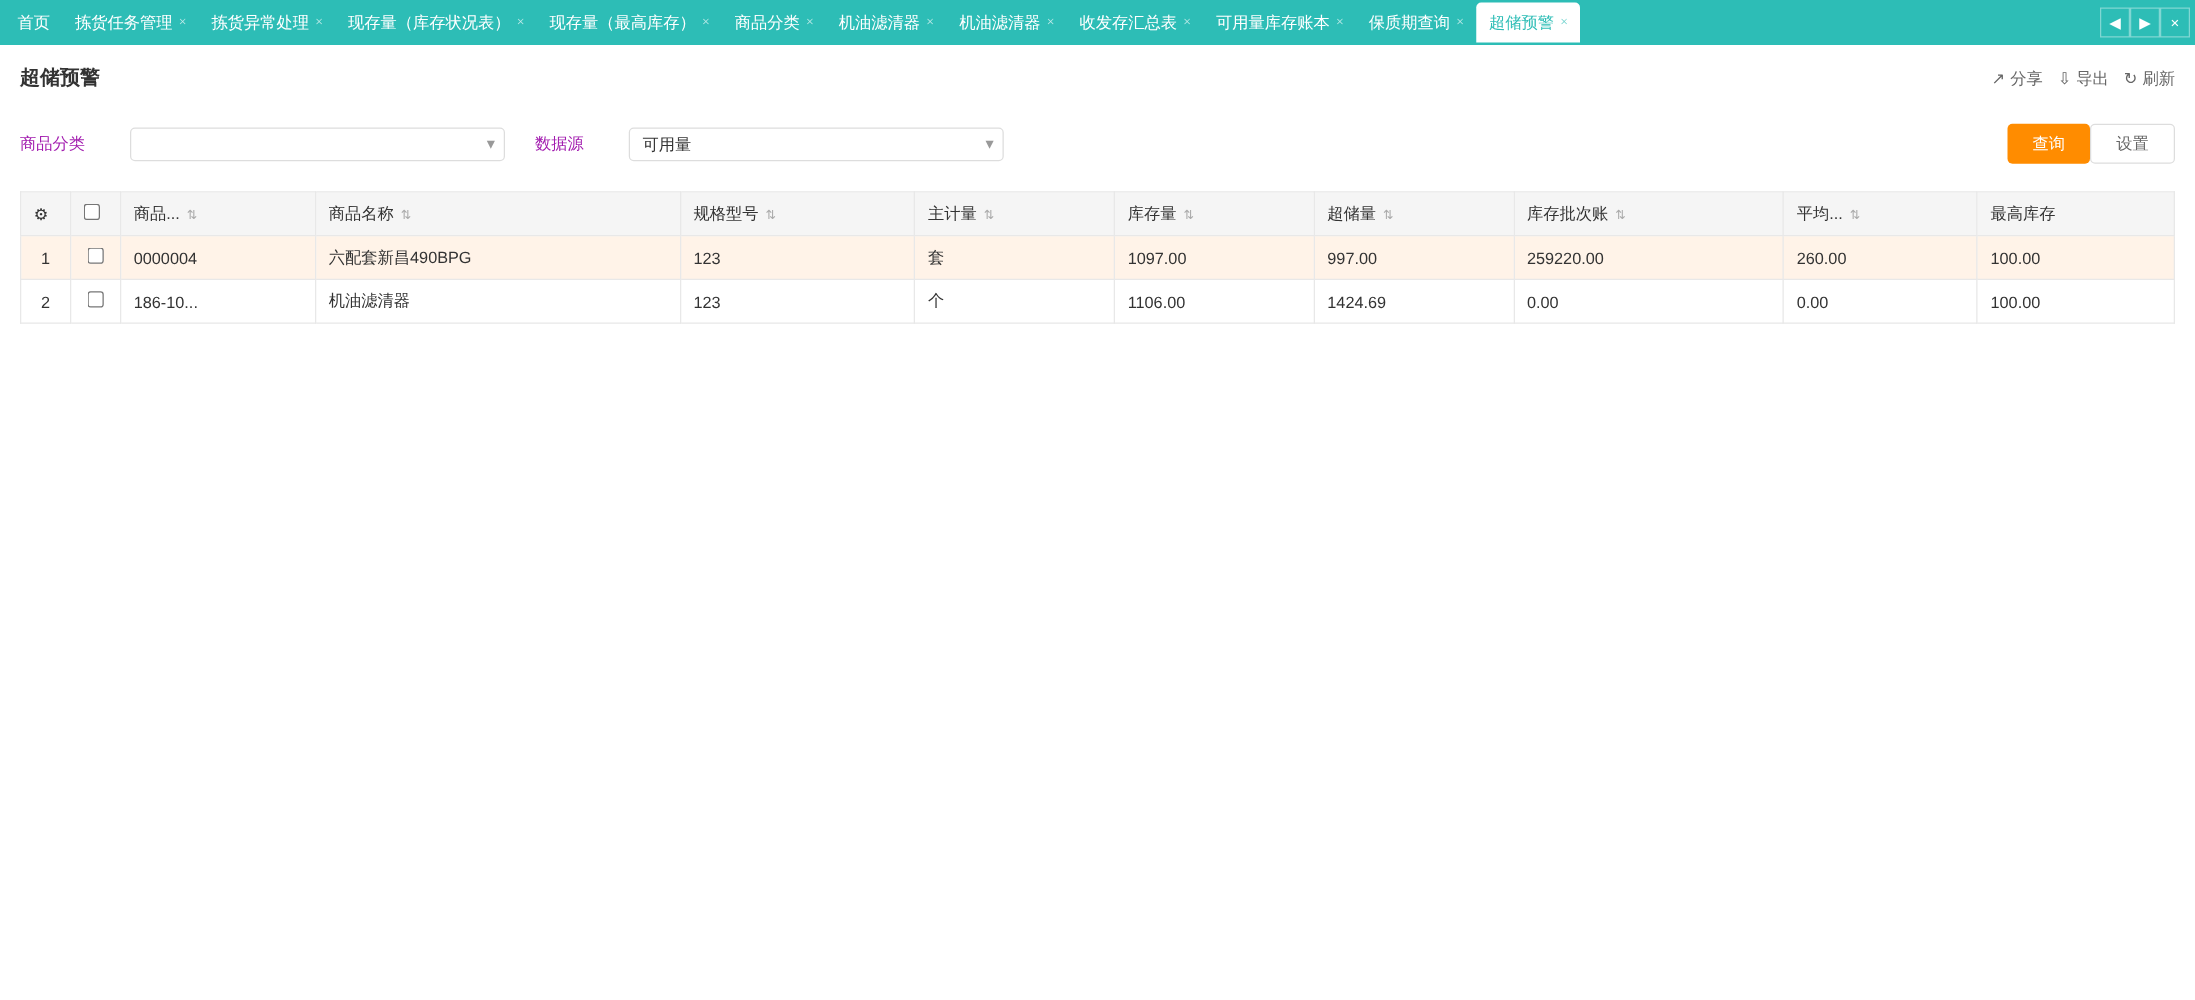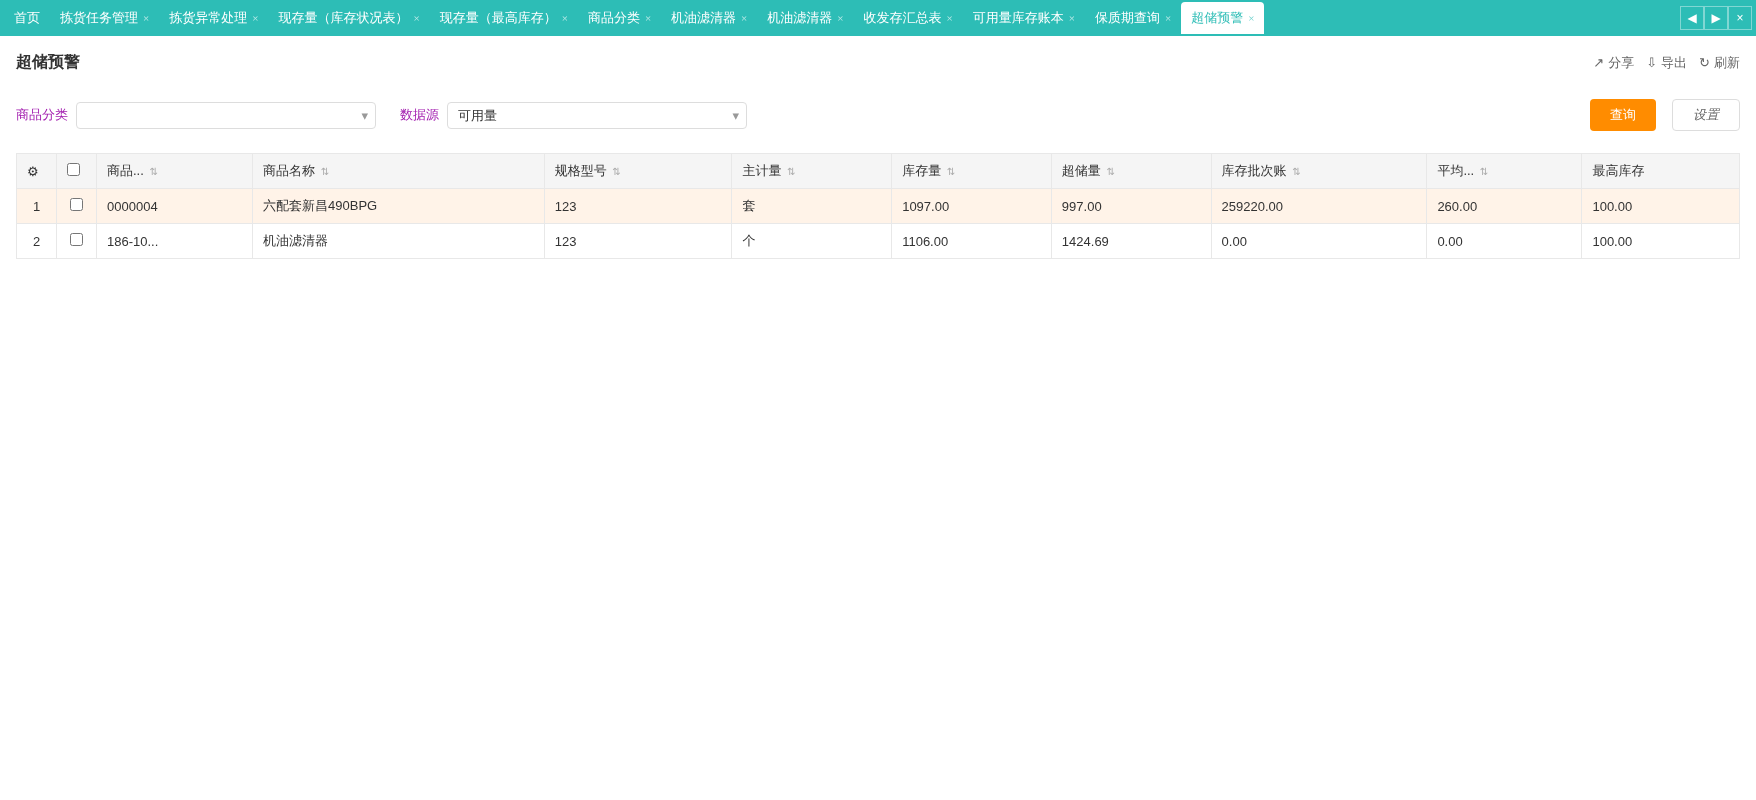--- a/index.html
+++ b/index.html
@@ -108,57 +108,57 @@
       border-radius: 4px;
       padding: 5px 30px 5px 10px;
       font-size: 13px;
       color: #333;
       background: #fff;
       appearance: none;
       -webkit-appearance: none;
       min-width: 300px;
       position: relative;
       cursor: pointer;
+      margin-left: 28px;
     }
     .select-wrapper {
       position: relative;
       display: inline-block;
     }
     .select-wrapper::after {
       content: '▾';
       position: absolute;
       right: 8px;
       top: 50%;
       transform: translateY(-50%);
       color: #999;
       pointer-events: none;
     }
     .filter-actions {
       margin-left: auto;
       display: flex;
-      gap: 16px;
+      gap: 0;
     }
     .btn-query {
       background: #ff8c00;
       color: #fff;
       border: none;
       border-radius: 4px;
       padding: 6px 20px;
       cursor: pointer;
       font-size: 13px;
     }
     .btn-settings {
       background: #fff;
       color: #666;
       border: 1px solid #ddd;
       border-radius: 4px;
       padding: 6px 20px;
       cursor: pointer;
       font-size: 13px;
-      font-style: italic;
     }
 
     
     .data-table {
       width: 100%;
       border-collapse: collapse;
       font-size: 13px;
     }
     .data-table th {
       background: #f5f5f5;

